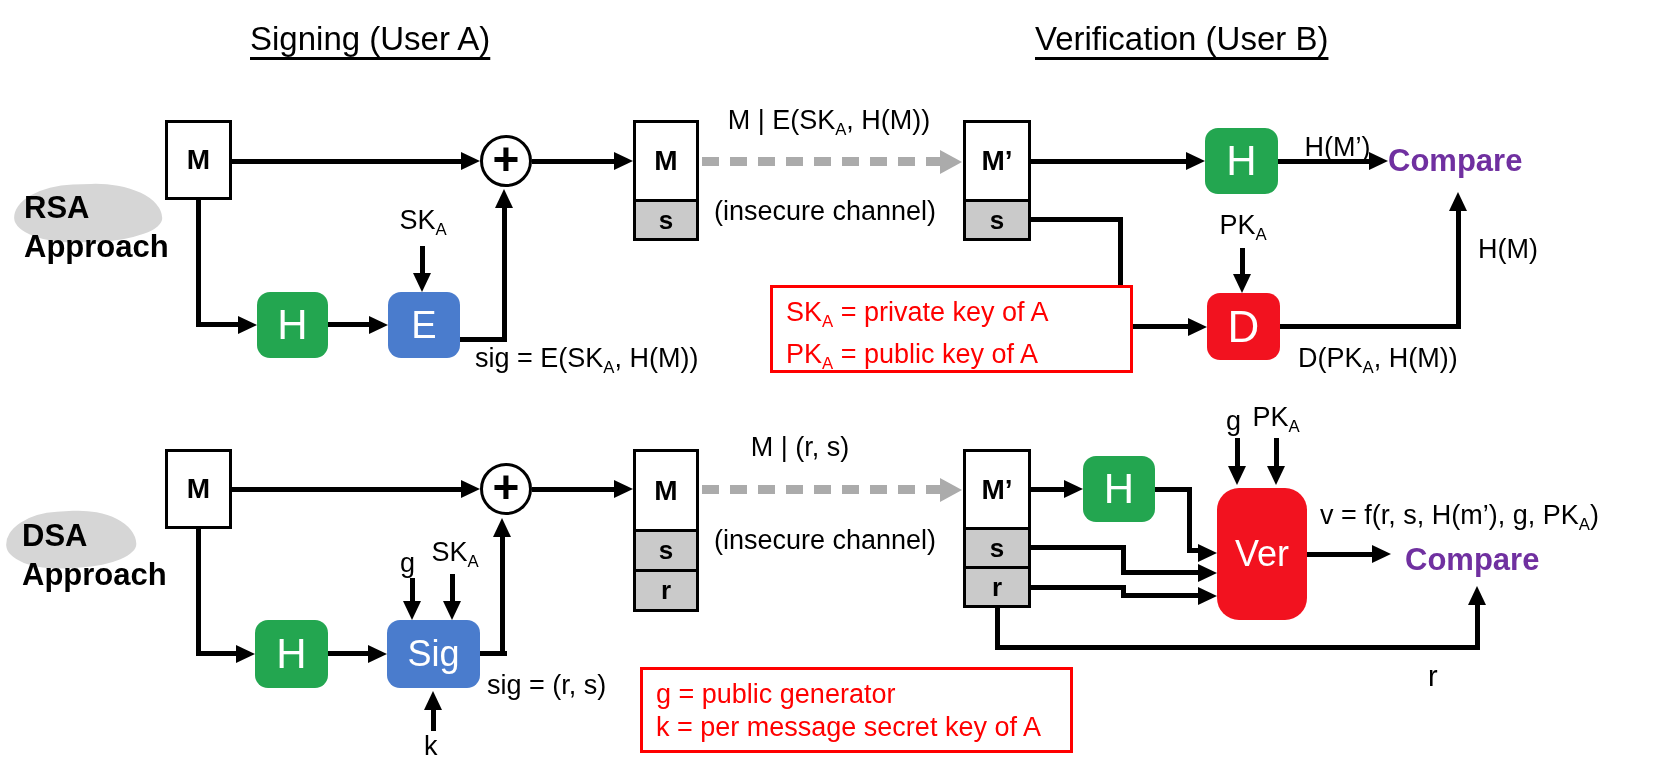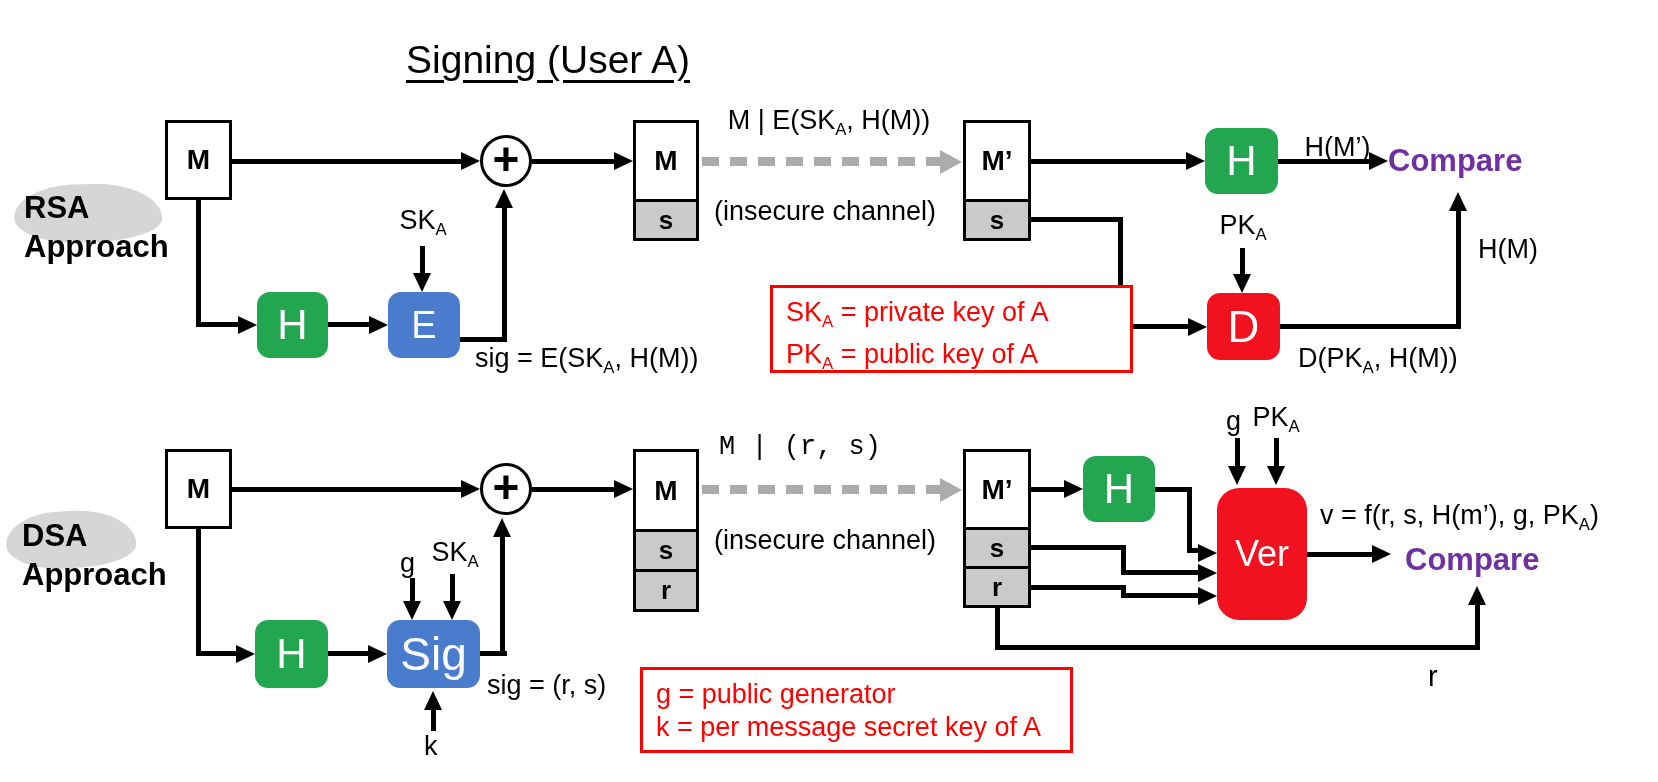--- a/index.html
+++ b/index.html
@@ -1,19 +1,19 @@
 <!DOCTYPE html>
 <html><head>
 <meta charset="utf-8">
 <style>
   html,body{margin:0;padding:0;background:#fff;}
   .canvas{position:relative;width:1658px;height:782px;background:#fff;overflow:hidden;
           font-family:"Liberation Sans",sans-serif;color:#000;}
-  .title{position:absolute;font-size:39px;text-align:right;white-space:nowrap;
-         text-decoration:underline;text-decoration-thickness:3px;text-underline-offset:7px;margin-top:18px;}
+  .title{position:absolute;font-size:33px;text-align:left;white-space:nowrap;
+         text-decoration:underline;text-decoration-thickness:3px;text-underline-offset:7px;}
   .sect{position:absolute;font-size:31px;font-weight:bold;white-space:nowrap;}
   .blob{position:absolute;background:#D6D6D6;border-radius:46% 54% 50% 50% / 62% 72% 42% 52%;}
   .ln{position:absolute;background:#000;}
   .ar{position:absolute;width:0;height:0;}
   .ar-r{border-top:9px solid transparent;border-bottom:9px solid transparent;border-left:19px solid #000;}
   .ar-u{border-left:9px solid transparent;border-right:9px solid transparent;border-bottom:19px solid #000;}
   .ar-d{border-left:9px solid transparent;border-right:9px solid transparent;border-top:19px solid #000;}
   .ar-r-gray{border-top:12px solid transparent;border-bottom:12px solid transparent;border-left:22px solid #ABABAB;}
   .dash{position:absolute;height:9px;background:repeating-linear-gradient(90deg,#ABABAB 0 17px,rgba(0,0,0,0) 17px 28px);}
   .box{position:absolute;background:#fff;border:3px solid #000;box-sizing:border-box;
@@ -34,20 +34,21 @@
   .legend{position:absolute;border:3px solid #FF0000;color:#FF0000;font-size:27px;line-height:33px;
           padding:8px 13px;box-sizing:border-box;white-space:nowrap;background:#fff;}
   sub{font-size:0.62em;}
 </style>
 </head>
 <body>
 
 <div class="canvas">
 
   <div class="title" style="left:250px;top:20px;width:440px;">Signing (User A)</div>
+  <div class="title" style="left:1035px;top:20px;width:440px;">Verification (User B)</div>
 
   <div class="blob" style="left:14px;top:184px;width:148px;height:58px;transform:rotate(-2deg);"></div>
   <div class="sect" style="left:24px;top:190px;">RSA</div>
   <div class="sect" style="left:24px;top:229px;">Approach</div>
 
   <div class="box" style="left:165px;top:120px;width:67px;height:80px;">M</div>
 
   <div class="ln hl" style="left:232px;top:159px;width:231px;height:5px;"></div>
   <div class="ar ar-r" style="left:461px;top:152px;"></div>
   <div class="circle" style="left:480px;top:135px;">
@@ -134,21 +135,21 @@
   <div class="ln hl" style="left:532px;top:487px;width:84px;height:5px;"></div>
   <div class="ar ar-r" style="left:614px;top:480px;"></div>
 
   <div class="ln vl" style="left:196px;top:529px;width:5px;height:125px;"></div>
   <div class="ln hl" style="left:196px;top:651px;width:40px;height:5px;"></div>
   <div class="ar ar-r" style="left:236px;top:645px;"></div>
   <div class="chip green" style="left:255px;top:620px;width:73px;height:68px;">H</div>
 
   <div class="ln hl" style="left:328px;top:651px;width:40px;height:5px;"></div>
   <div class="ar ar-r" style="left:368px;top:645px;"></div>
-  <div class="chip blue" style="left:387px;top:620px;width:93px;height:68px;font-size:46px;">Sig</div>
+  <div class="chip blue" style="left:387px;top:620px;width:93px;height:68px;font-size:36px;">Sig</div>
 
   <div class="t" style="left:400px;top:548px;">g</div>
   <div class="t c" style="left:425px;top:537px;width:60px;"><span>SK</span><sub>A</sub></div>
   <div class="ln vl" style="left:410px;top:578px;width:5px;height:25px;"></div>
   <div class="ar ar-d" style="left:403px;top:601px;"></div>
   <div class="ln vl" style="left:450px;top:574px;width:5px;height:29px;"></div>
   <div class="ar ar-d" style="left:443px;top:601px;"></div>
 
   <div class="ar ar-u" style="left:424px;top:691px;"></div>
   <div class="ln vl" style="left:431px;top:709px;width:5px;height:22px;"></div>
@@ -159,21 +160,21 @@
   <div class="ar ar-u" style="left:493px;top:518px;"></div>
 
   <div class="t" style="left:487px;top:670px;">sig = (r, s)</div>
 
   <div class="stack" style="left:633px;top:449px;width:66px;height:163px;">
     <div class="seg" style="height:77px;font-size:28px;">M</div>
     <div class="seg gray" style="height:40px;">s</div>
     <div class="seg gray" style="height:40px;">r</div>
   </div>
 
-  <div class="t c" style="left:700px;top:432px;width:200px;font-family:Liberation Mono, monospace;">M | (r, s)</div>
+  <div class="t c" style="left:700px;top:432px;width:200px;">M | (r, s)</div>
   <div class="dash" style="left:702px;top:485px;width:238px;"></div>
   <div class="ar ar-r-gray" style="left:940px;top:478px;"></div>
   <div class="t c" style="left:695px;top:525px;width:260px;">(insecure channel)</div>
 
   <div class="stack" style="left:963px;top:449px;width:68px;height:159px;">
     <div class="seg" style="height:75px;font-size:28px;">M’</div>
     <div class="seg gray" style="height:39px;">s</div>
     <div class="seg gray" style="height:39px;">r</div>
   </div>
 

